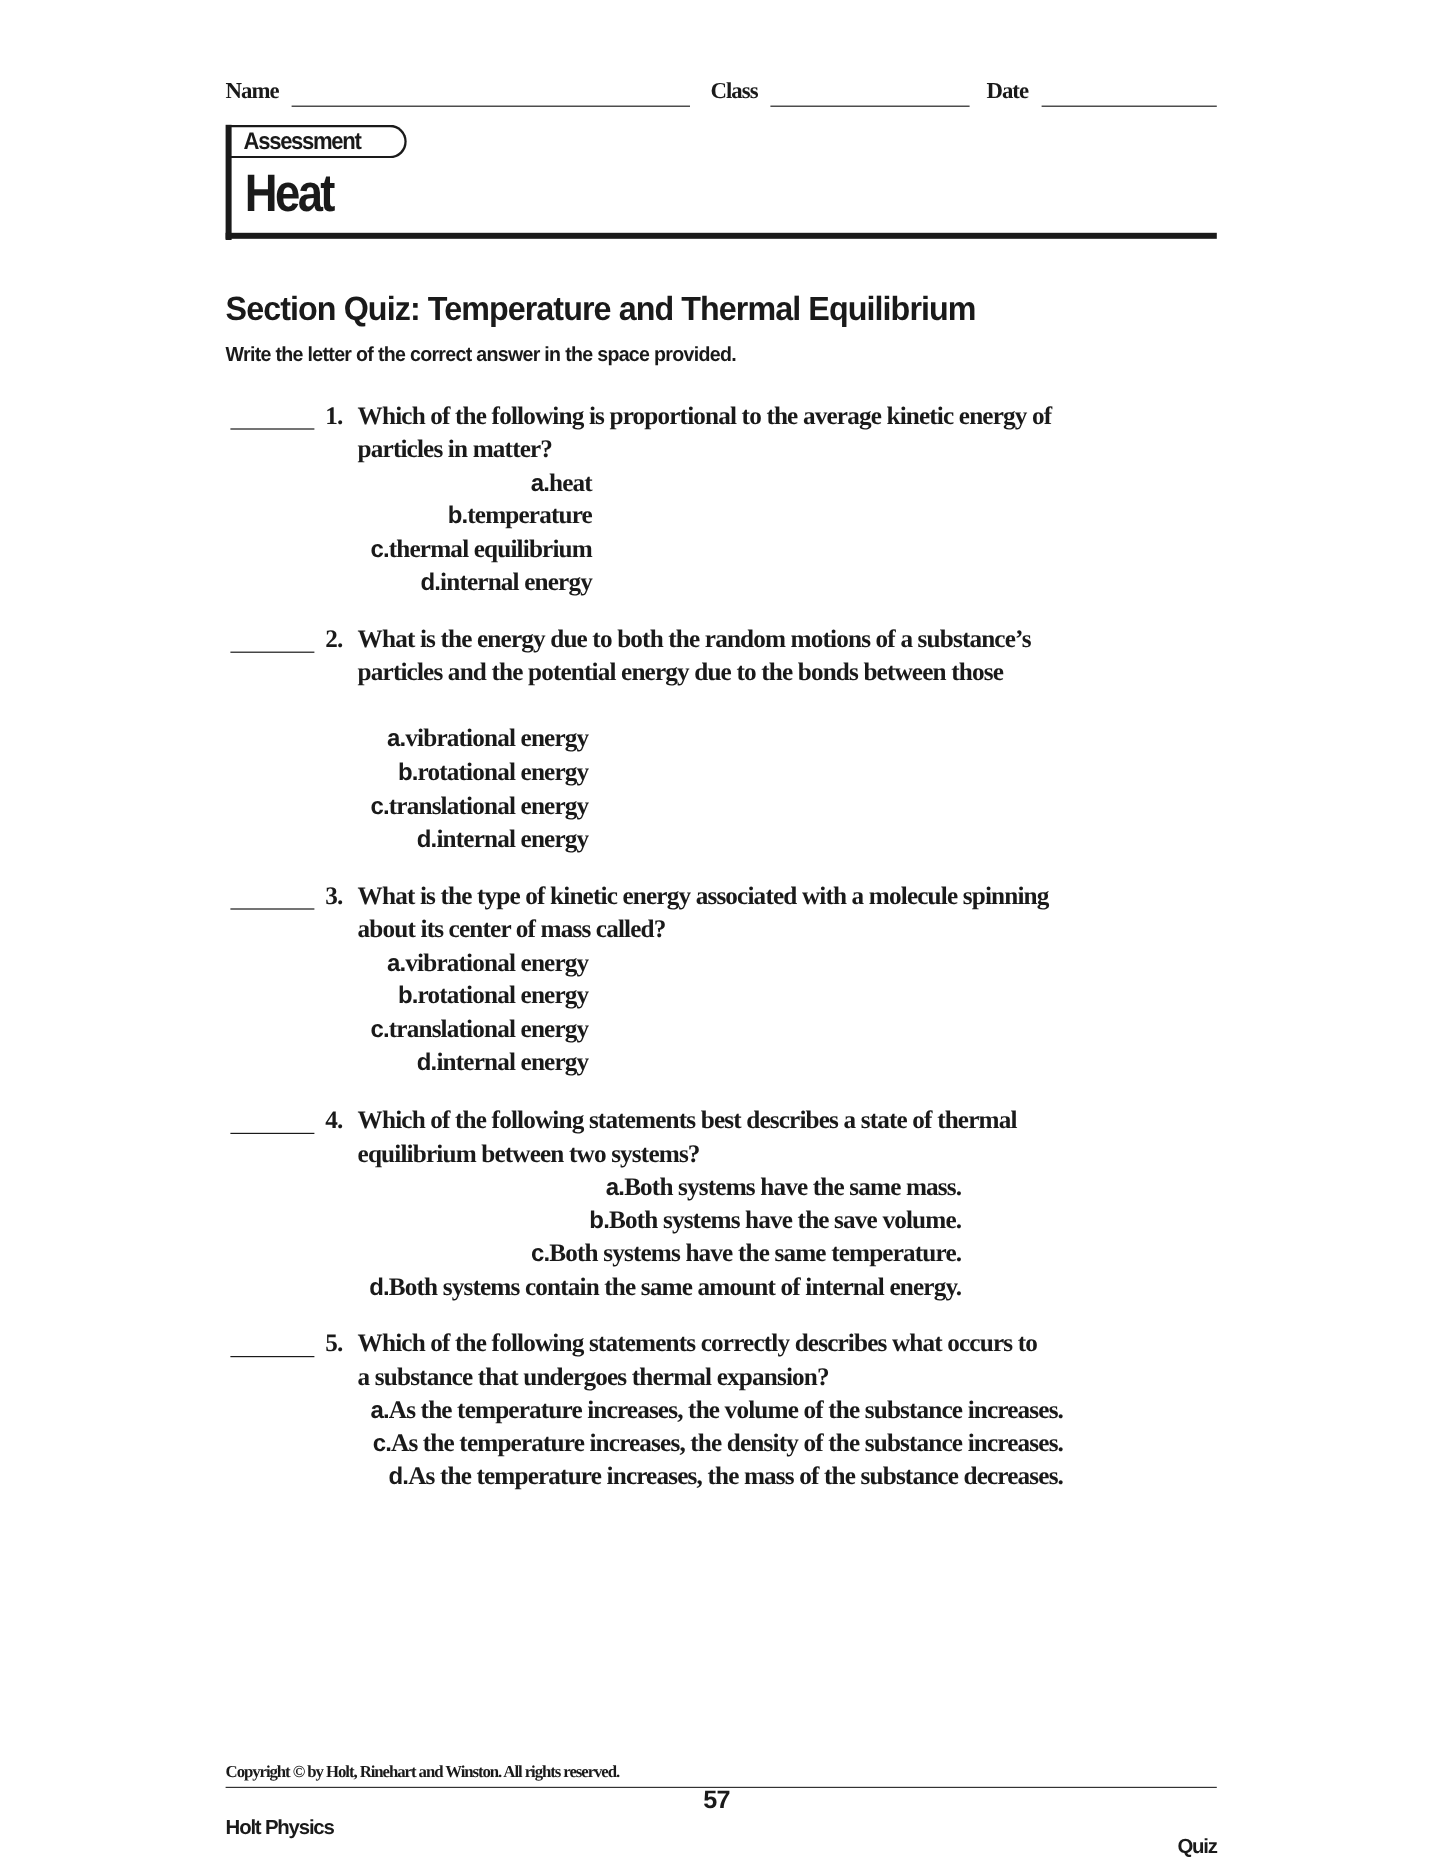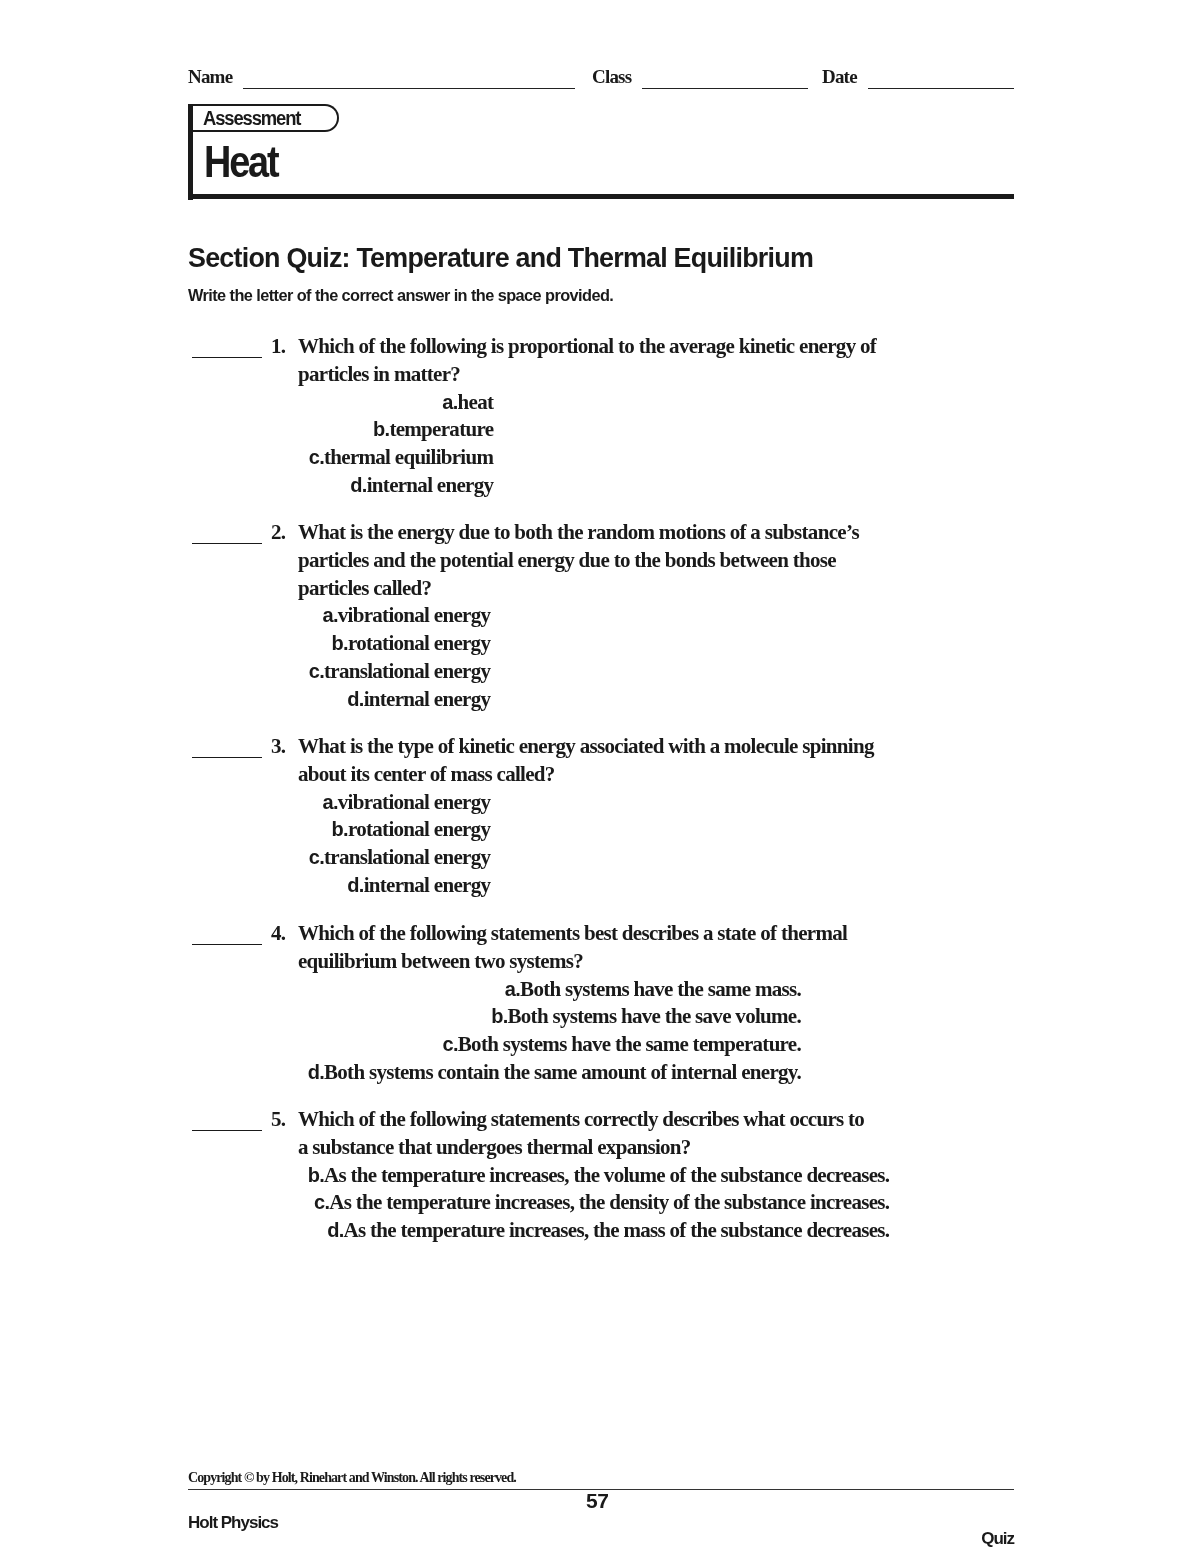--- a/index.html
+++ b/index.html
@@ -79,21 +79,20 @@
       <div class="opt"><span class="ol">d.</span><span>internal energy</span></div>
     </div>
   </div>
 
   <div class="q" style="top:519px;">
     <span class="blank"></span>
     <span class="num">2.</span>
     <div class="stem">
       <div>What is the energy due to both the random motions of a substance’s</div>
       <div>particles and the potential energy due to the bonds between those</div>
-      <div>particles called?</div>
     </div>
     <div class="opts" style="top:83.4px;">
       <div class="opt"><span class="ol">a.</span><span>vibrational energy</span></div>
       <div class="opt"><span class="ol">b.</span><span>rotational energy</span></div>
       <div class="opt"><span class="ol">c.</span><span>translational energy</span></div>
       <div class="opt"><span class="ol">d.</span><span>internal energy</span></div>
     </div>
   </div>
 
   <div class="q" style="top:733px;">
@@ -127,21 +126,21 @@
   </div>
 
   <div class="q" style="top:1106px;">
     <span class="blank"></span>
     <span class="num">5.</span>
     <div class="stem">
       <div>Which of the following statements correctly describes what occurs to</div>
       <div>a substance that undergoes thermal expansion?</div>
     </div>
     <div class="opts" style="top:55.6px;">
-      <div class="opt"><span class="ol">b.</span><span>As the temperature increases, the volume of the substance decreases.</span></div>
+      <div class="opt"><span class="ol">a.</span><span>As the temperature increases, the volume of the substance increases.</span></div>
       <div class="opt"><span class="ol">c.</span><span>As the temperature increases, the density of the substance increases.</span></div>
       <div class="opt"><span class="ol">d.</span><span>As the temperature increases, the mass of the substance decreases.</span></div>
     </div>
   </div>
 
   <div class="copy">Copyright © by Holt, Rinehart and Winston. All rights reserved.</div>
   <div class="frule"></div>
   <div class="fbook">Holt Physics</div>
   <div class="fpage">57</div>
   <div class="ftype">Quiz</div>

